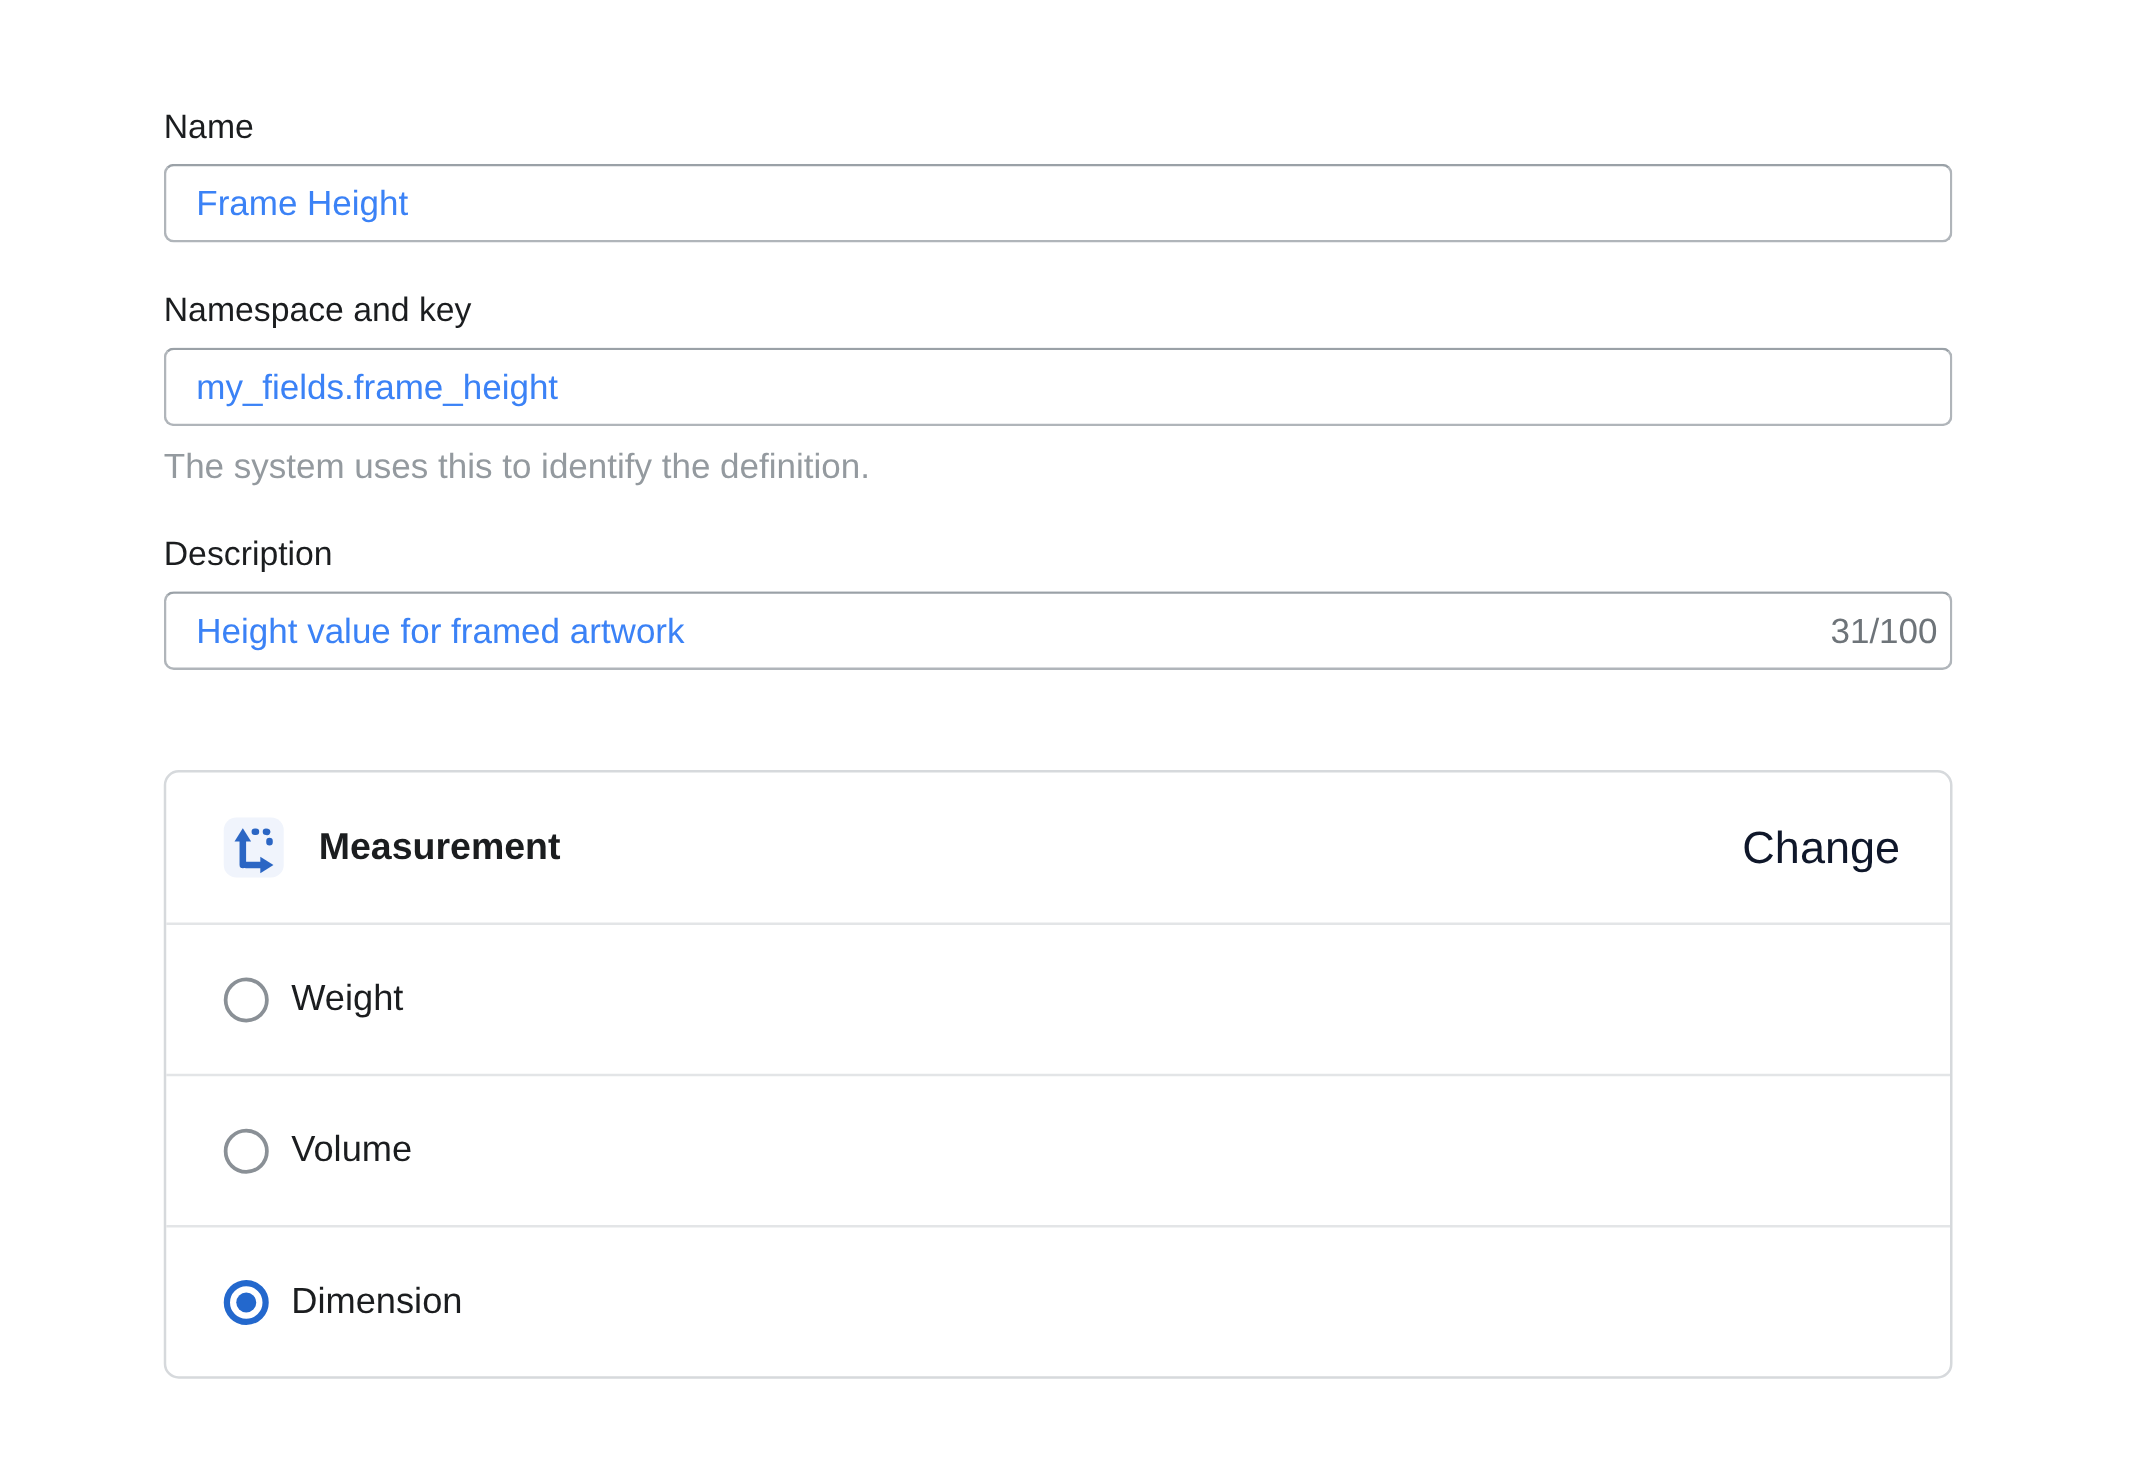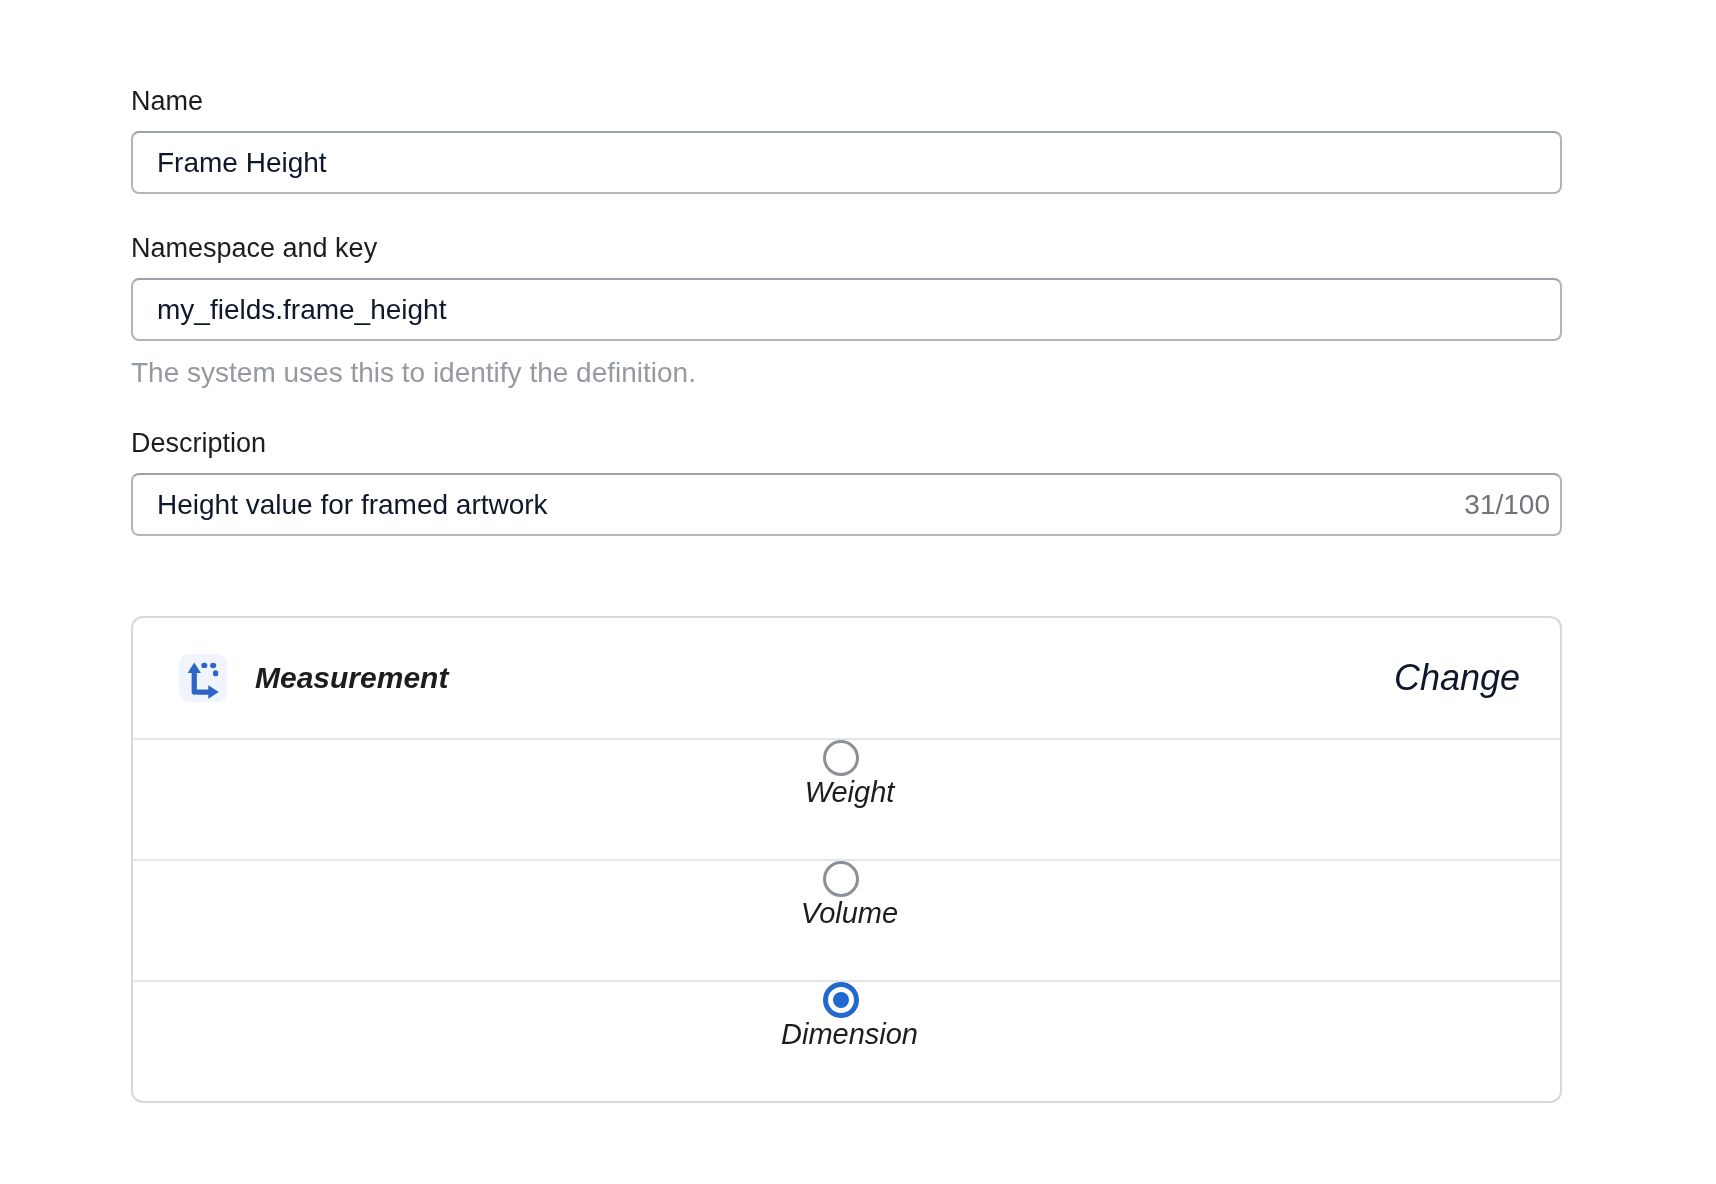--- a/index.html
+++ b/index.html
@@ -23,21 +23,21 @@
     margin-bottom: 13px;
   }
   .text-input {
     width: 100%;
     height: 63px;
     border: 2px solid #b0b5ba;
     border-top-color: #9aa1a7;
     border-radius: 8px;
     font-family: "Liberation Sans", "DejaVu Sans", sans-serif;
     font-size: 28px;
-    color: #0f172a;
+    color: #3b82f6;
     padding: 0 24px;
     background: #ffffff;
     outline: none;
   }
   .field { margin-bottom: 37px; }
   .help-text {
     margin-top: 15px;
     font-size: 28px;
     line-height: 34px;
     color: #949a9f;
@@ -51,21 +51,20 @@
     transform: translateY(-50%);
     font-size: 28px;
     color: #6e7479;
   }
 
   .type-card {
     margin-top: 80px;
     border: 2px solid #d6d9dc;
     border-radius: 12px;
     background: #ffffff;
-    font-style: italic;
   }
   .type-card-header {
     display: flex;
     align-items: center;
     height: 120px;
     padding: 0 40px 0 46px;
   }
   .type-icon-tile {
     width: 48px; height: 48px;
     border-radius: 10px;
@@ -88,21 +87,20 @@
     text-decoration: none;
     cursor: pointer;
   }
   .radio-row {
     display: flex;
     align-items: center;
     height: 121px;
     padding: 0 40px 0 46px;
     border-top: 2px solid #e3e5e7;
     cursor: pointer;
-    flex-direction: column;
   }
   .radio {
     width: 36px; height: 36px;
     border-radius: 50%;
     border: 3px solid #8a9096;
     background: #ffffff;
     margin-right: 18px;
     flex: none;
     position: relative;
   }

